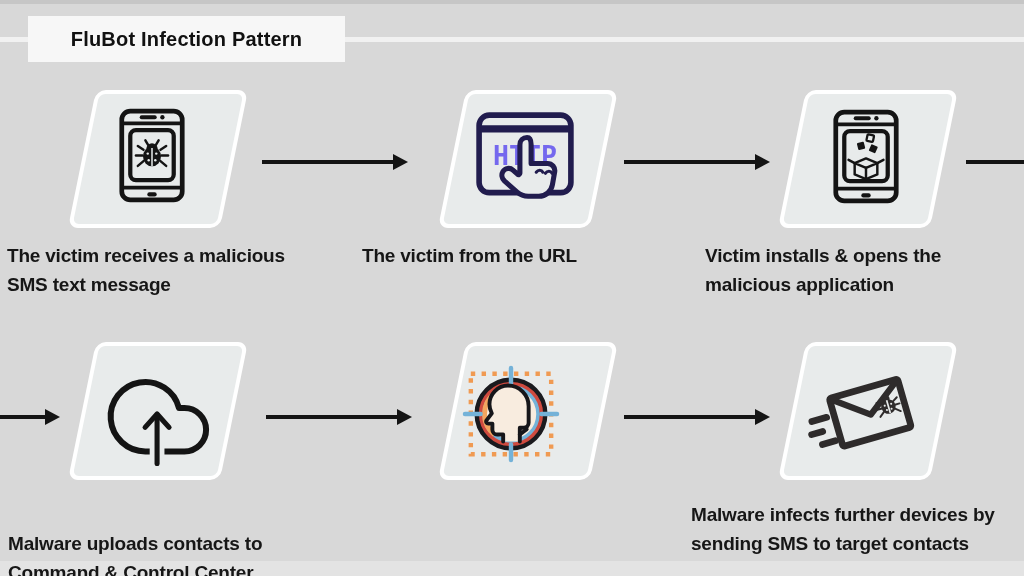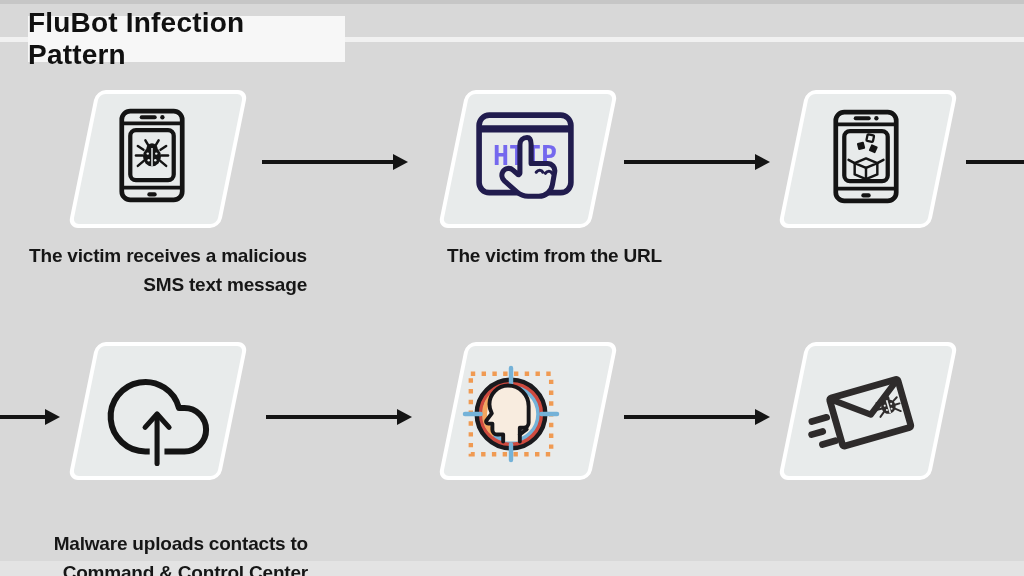--- a/index.html
+++ b/index.html
@@ -14,31 +14,31 @@
 
   .top-strip { position:absolute; left:0; top:0; width:1024px; height:4px; background:#c6c6c6; }
   .bottom-strip { position:absolute; left:0; top:561px; width:1024px; height:15px; background:#e3e3e3; }
   .title-rule { position:absolute; left:0; top:37px; width:1024px; height:5px; background:#f1f1f1; }
 
   .title-box {
     position:absolute; left:28px; top:16px; width:317px; height:46px;
     background:#f7f7f7; display:flex; align-items:center; justify-content:center;
     z-index:2;
   }
-  .title-box h1 { font-size:28px; font-weight:700; color:#111; letter-spacing:0.2px; }
+  .title-box h1 { font-size:20px; font-weight:700; color:#111; letter-spacing:0.2px; }
 
   .card {
     position:absolute; width:152px; height:138px;
     background:#e8ebeb; border:4px solid #ffffff; border-radius:10px;
     transform:skewX(-11.5deg);
   }
   .icon { position:absolute; }
 
   .caption {
-    position:absolute; text-align:right;
+    position:absolute; text-align:left;
     font-size:19px; font-weight:700; line-height:29px;
     color:#161616; letter-spacing:-0.2px; white-space:pre-line;
   }
 
   .arrow { position:absolute; height:4px; background:#141414; }
   .arrow.head::after {
     content:""; position:absolute; left:100%; top:50%; transform:translateY(-50%);
     width:0; height:0;
     border-left:15px solid #141414;
     border-top:8.5px solid transparent;
@@ -177,16 +177,20 @@
   <div class="arrow head" style="left:262px; top:159.5px; width:131px;"></div>
   <div class="arrow head" style="left:624px; top:159.5px; width:131px;"></div>
   <div class="arrow" style="left:966px; top:159.5px; width:58px;"></div>
   <div class="arrow head" style="left:0px; top:414.5px; width:45px;"></div>
   <div class="arrow head" style="left:266px; top:415px; width:131px;"></div>
   <div class="arrow head" style="left:624px; top:415px; width:131px;"></div>
 
   <div class="caption" style="left:7px;   top:241px; width:300px;">The victim receives a malicious
 SMS text message</div>
   <div class="caption" style="left:362px; top:241px; width:300px;">The victim from the URL</div>
+  <div class="caption" style="left:705px; top:241px; width:312px;">Victim installs &amp; opens the
+malicious application</div>
   <div class="caption" style="left:8px;   top:529px; width:300px;">Malware uploads contacts to
 Command &amp; Control Center</div>
+  <div class="caption" style="left:691px; top:500px; width:332px;">Malware infects further devices by
+sending SMS to target contacts</div>
 
 </div>
 
 </body></html>

